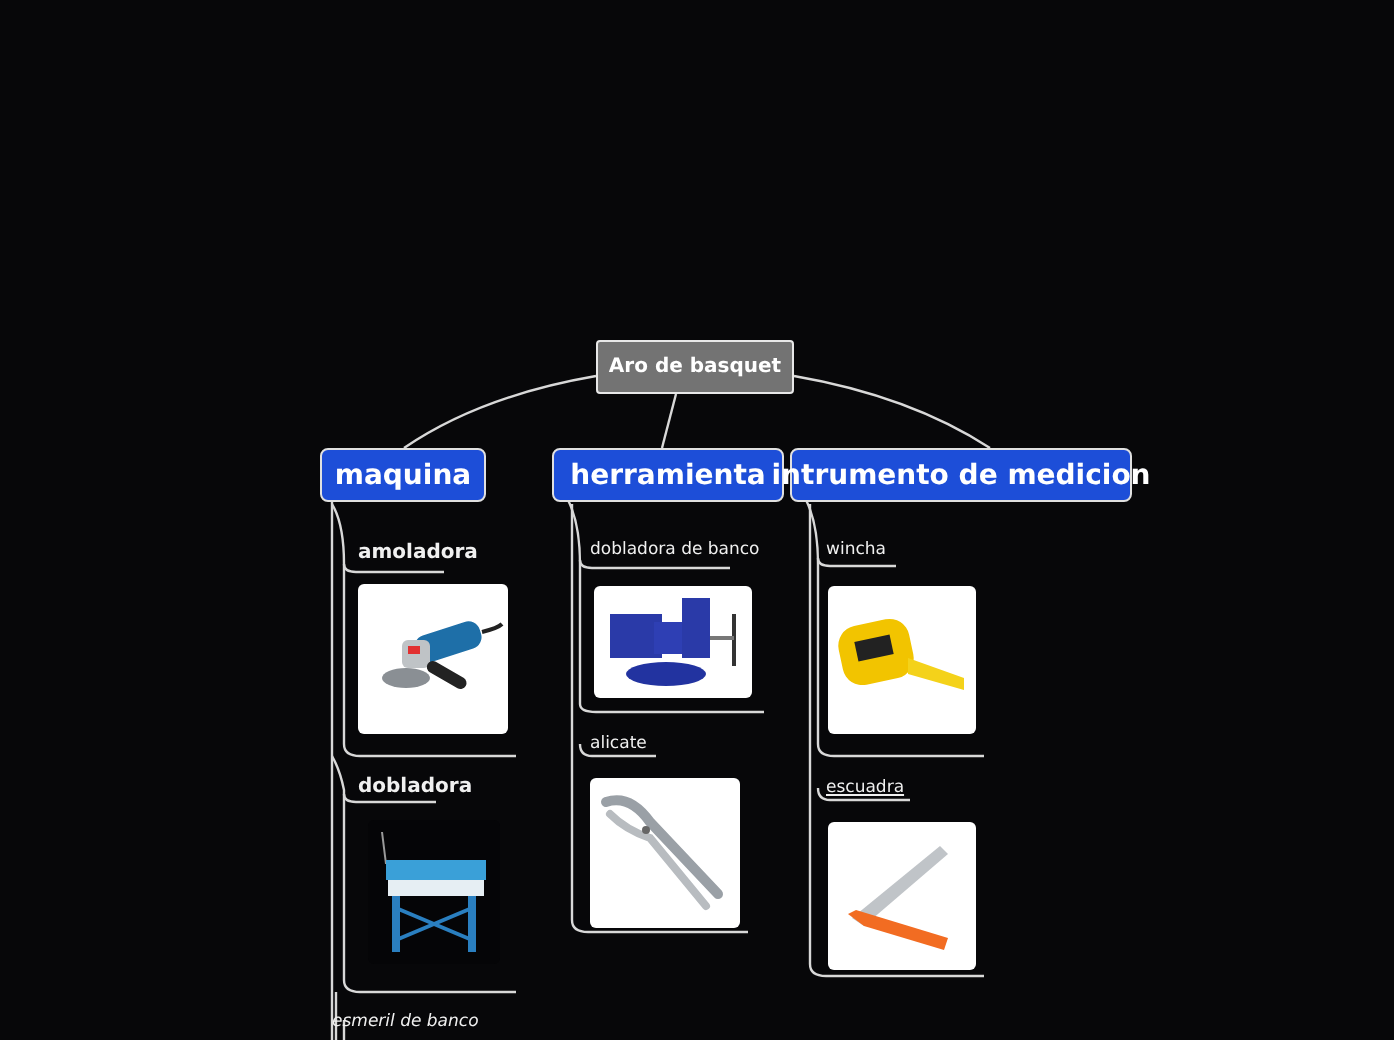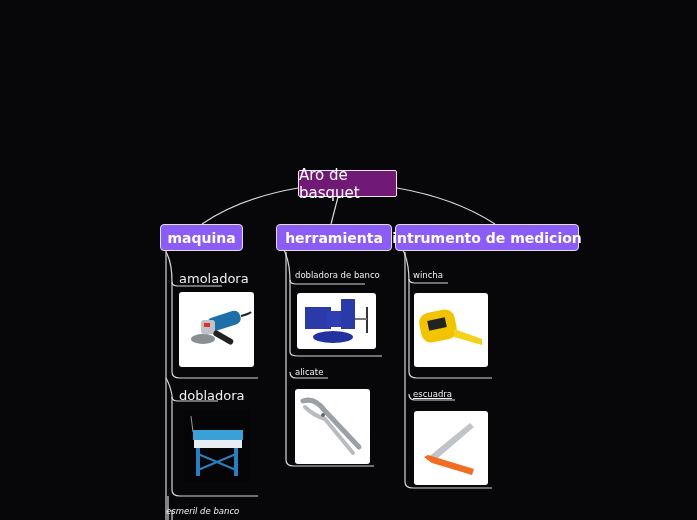--- a/index.html
+++ b/index.html
@@ -1,21 +1,21 @@
 <!DOCTYPE html>
 <html><head>
 <meta charset="utf-8">
 <style>
   html,body{margin:0;padding:0;}
   body{width:697px;height:520px;background:#070709;position:relative;overflow:hidden;font-family:"DejaVu Sans",sans-serif;color:#fff;}
   svg.lines{position:absolute;left:0;top:0;width:697px;height:520px;}
-  .root{position:absolute;left:298px;top:170px;width:99px;height:27px;border:1.5px solid #e8e8e8;border-radius:2px;background:#701a75;display:flex;align-items:center;justify-content:center;font-size:15px;font-weight:normal;box-sizing:border-box;}
-  .main{position:absolute;height:27px;border:1.2px solid #e0e0e0;border-radius:4px;background:#8b5cf6;box-sizing:border-box;display:flex;align-items:center;justify-content:center;font-size:14px;font-weight:bold;white-space:nowrap;}
+  .root{position:absolute;left:298px;top:170px;width:99px;height:27px;border:1.5px solid #e8e8e8;border-radius:2px;background:#737373;display:flex;align-items:center;justify-content:center;font-size:10px;font-weight:bold;box-sizing:border-box;}
+  .main{position:absolute;height:27px;border:1.2px solid #e0e0e0;border-radius:4px;background:#1d4ed8;box-sizing:border-box;display:flex;align-items:center;justify-content:center;font-size:14px;font-weight:bold;white-space:nowrap;}
   .sub{position:absolute;font-size:8.5px;color:#f0f0f0;white-space:nowrap;}
-  .sub.small{font-size:13px;}
+  .sub.small{font-size:10px;font-weight:bold;}
   .imgcard{position:absolute;background:#fff;border-radius:3px;overflow:hidden;}
   .imgcard svg{width:100%;height:100%;display:block;}
 </style>
 </head>
 <body>
 
 <svg class="lines" viewBox="0 0 697 520">
   <g fill="none" stroke="#d8d8d8" stroke-width="1.2">
 
     <path d="M298,188 Q240,198 202,224"></path>
@@ -45,21 +45,21 @@
 <div class="root">
     <span>Aro de basquet</span>
   </div>
 
 <div class="main" style="left:160px;top:224px;width:83px;">
     <span>maquina</span>
   </div>
 <div class="main" style="left:276px;top:224px;width:116px;">
     <span>herramienta</span>
   </div>
-<div class="main" style="left:395px;top:224px;width:184px;">
+<div class="main" style="left:395px;top:224px;width:171px;">
     <span>intrumento de medicion</span>
   </div>
 
 <div class="sub small" style="left:179px;top:271px;">amoladora</div>
 <div class="imgcard" style="left:179px;top:292px;width:75px;height:75px;">
   <svg viewBox="0 0 75 75">
     <rect x="28" y="22" width="34" height="14" rx="6" fill="#1e6fa8" transform="rotate(-18 45 29)"></rect>
     <rect x="22" y="28" width="14" height="14" rx="3" fill="#bfc3c6"></rect>
     <rect x="25" y="31" width="6" height="4" fill="#e23030"></rect>
     <ellipse cx="24" cy="47" rx="12" ry="5" fill="#8a8f94"></ellipse>

